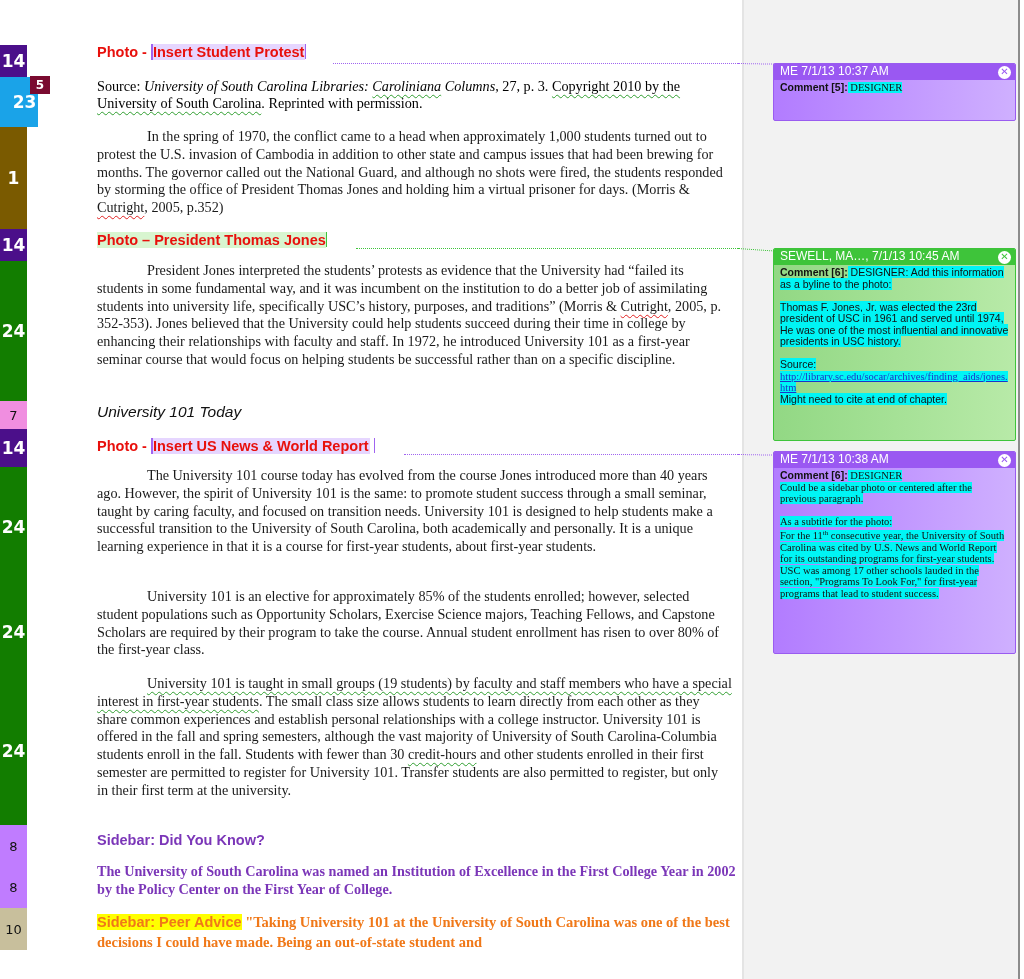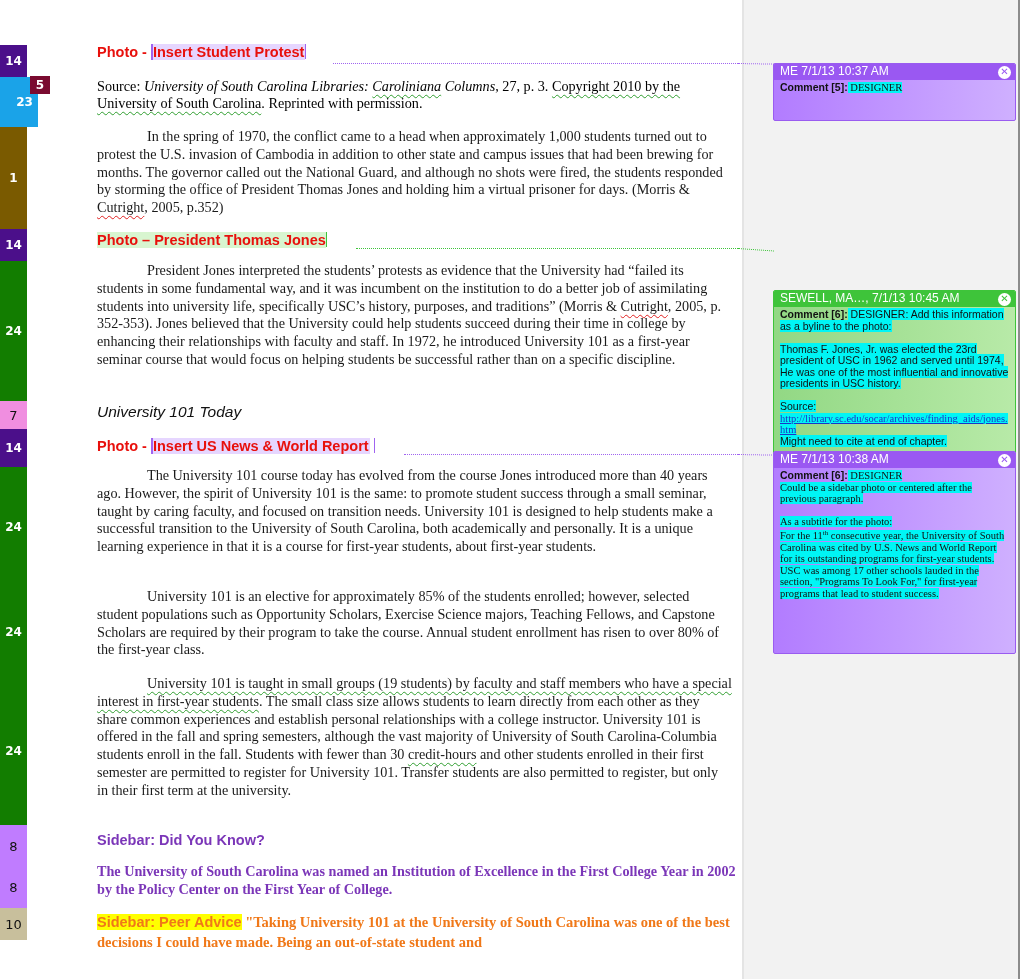--- a/index.html
+++ b/index.html
@@ -1,17 +1,17 @@
 <!DOCTYPE html>
 <html><head>
 <meta charset="utf-8">
 <style>
   html,body{margin:0;padding:0;}
   body{width:1024px;height:979px;position:relative;overflow:hidden;background:#fff;font-family:"Liberation Serif",serif;}
-  .stylebar{position:absolute;left:0;width:27px;color:#fff;font-family:"DejaVu Sans",sans-serif;font-size:12px;font-weight:bold;display:flex;align-items:center;justify-content:center;}
+  .stylebar{position:absolute;left:0;width:27px;color:#fff;font-family:"DejaVu Sans",sans-serif;font-size:17px;font-weight:bold;display:flex;align-items:center;justify-content:center;}
   .stylebar.dark{color:#111;font-weight:normal;font-size:13px;}
   .badge{position:absolute;left:30px;top:76px;width:20px;height:18px;background:#7a0a30;color:#fff;font-family:"DejaVu Sans",sans-serif;font-size:12px;font-weight:bold;display:flex;align-items:center;justify-content:center;}
   .para{position:absolute;left:97px;width:635px;font-size:14.2px;line-height:17.8px;color:#1a1a1a;}
   .indent{text-indent:50px;}
   .heading{position:absolute;left:97px;font-family:"Liberation Sans",sans-serif;font-weight:bold;font-size:14.5px;color:#e8100c;}
   .hl-purple{background:#e6d6ff;border-left:2px solid #a064f0;padding-right:1px;}
   .hl-green{background:#d8f5d0;}
   .caret{display:inline-block;width:1px;height:15px;vertical-align:-2px;}
   .source{position:absolute;left:97px;top:78px;width:635px;color:#000000;font-size:14.2px;line-height:17px;}
   .squig-g{text-decoration:underline wavy #2f9e2f;text-decoration-thickness:1px;text-underline-offset:3px;}
@@ -47,21 +47,21 @@
     <div class="stylebar" style="top: 127px; height: 102px; background: rgb(122, 90, 0);">1</div>
     <div class="stylebar" style="top: 229px; height: 32px; background: rgb(75, 15, 138);">14</div>
     <div class="stylebar" style="top: 261px; height: 140px; background: rgb(18, 125, 0);">24</div>
     <div class="stylebar dark" style="top: 401px; height: 28px; background: rgb(240, 142, 224);">7</div>
     <div class="stylebar" style="top: 429px; height: 38px; background: rgb(75, 15, 138);">14</div>
     <div class="stylebar" style="top: 467px; height: 120px; background: rgb(18, 125, 0);">24</div>
     <div class="stylebar" style="top: 587px; height: 90px; background: rgb(18, 125, 0);">24</div>
     <div class="stylebar" style="top: 677px; height: 148px; background: rgb(18, 125, 0);">24</div>
     <div class="stylebar dark" style="top: 825px; height: 42px; background: rgb(192, 124, 255);">8</div>
     <div class="stylebar dark" style="top: 867px; height: 41px; background: rgb(192, 124, 255);">8</div>
-    <div class="stylebar dark" style="top: 908px; height: 32px; background: rgb(200, 191, 156); text-align: right;">10</div>
+    <div class="stylebar dark" style="top: 908px; height: 42px; background: rgb(200, 191, 156); text-align: right;">10</div>
   </div>
 <div class="badge">5</div>
 
 <div class="heading" style="top:44px;">
   <span>Photo - </span><span class="hl-purple">Insert Student Protest</span><span class="caret" style="background:#a064f0"></span>
 </div>
 <div class="connector" style="left:333px;top:63px;width:405px;border-color:#a064f0;"></div>
 <div class="connector" style="left:738px;top:63px;width:36px;border-color:#a064f0;transform:rotate(1deg);transform-origin:left;"></div>
 
 <div class="source">
@@ -108,28 +108,28 @@
 <div class="comment c-purple" style="top:63px;height:58px;">
   <div class="chead">
     <span>ME 7/1/13 10:37 AM</span>
     <span class="close" style="color:#9a58f2">✕</span>
   </div>
   <div class="cbody">
     <span class="clabel">Comment [5]:</span><span class="cyan"> DESIGNER</span><br>
   </div>
 </div>
 
-<div class="comment c-green" style="top:248px;height:193px;margin-top:42px;">
+<div class="comment c-green" style="top:248px;height:193px;">
   <div class="chead">
     <span>SEWELL, MA…, 7/1/13 10:45 AM</span>
     <span class="close" style="color:#3ec43a">✕</span>
   </div>
   <div class="cbody sans">
     <span class="clabel">Comment [6]:</span><span class="cyan"> DESIGNER: Add this information as a byline to the photo:</span><br><br>
-    <span class="cyan">Thomas F. Jones, Jr. was elected the 23rd president of USC in 1962 and served until 1974, He was one of the most influential and innovative presidents in USC history.</span><br><br>
+    <span class="cyan">Thomas F. Jones, Jr. was elected the 23rd president of USC in 1961 and served until 1974, He was one of the most influential and innovative presidents in USC history.</span><br><br>
     <span class="cyan">Source:</span><br>
     <span class="cyan link" style="font-family:'Liberation Serif',serif;word-break:break-all;">http://library.sc.edu/socar/archives/finding_aids/jones.htm</span><br>
     <span class="cyan"> Might need to cite at end of chapter.</span>
   </div>
 </div>
 
 <div class="comment c-purple" style="top:451px;height:203px;">
   <div class="chead">
     <span>ME 7/1/13 10:38 AM</span>
     <span class="close" style="color:#9a58f2">✕</span>

